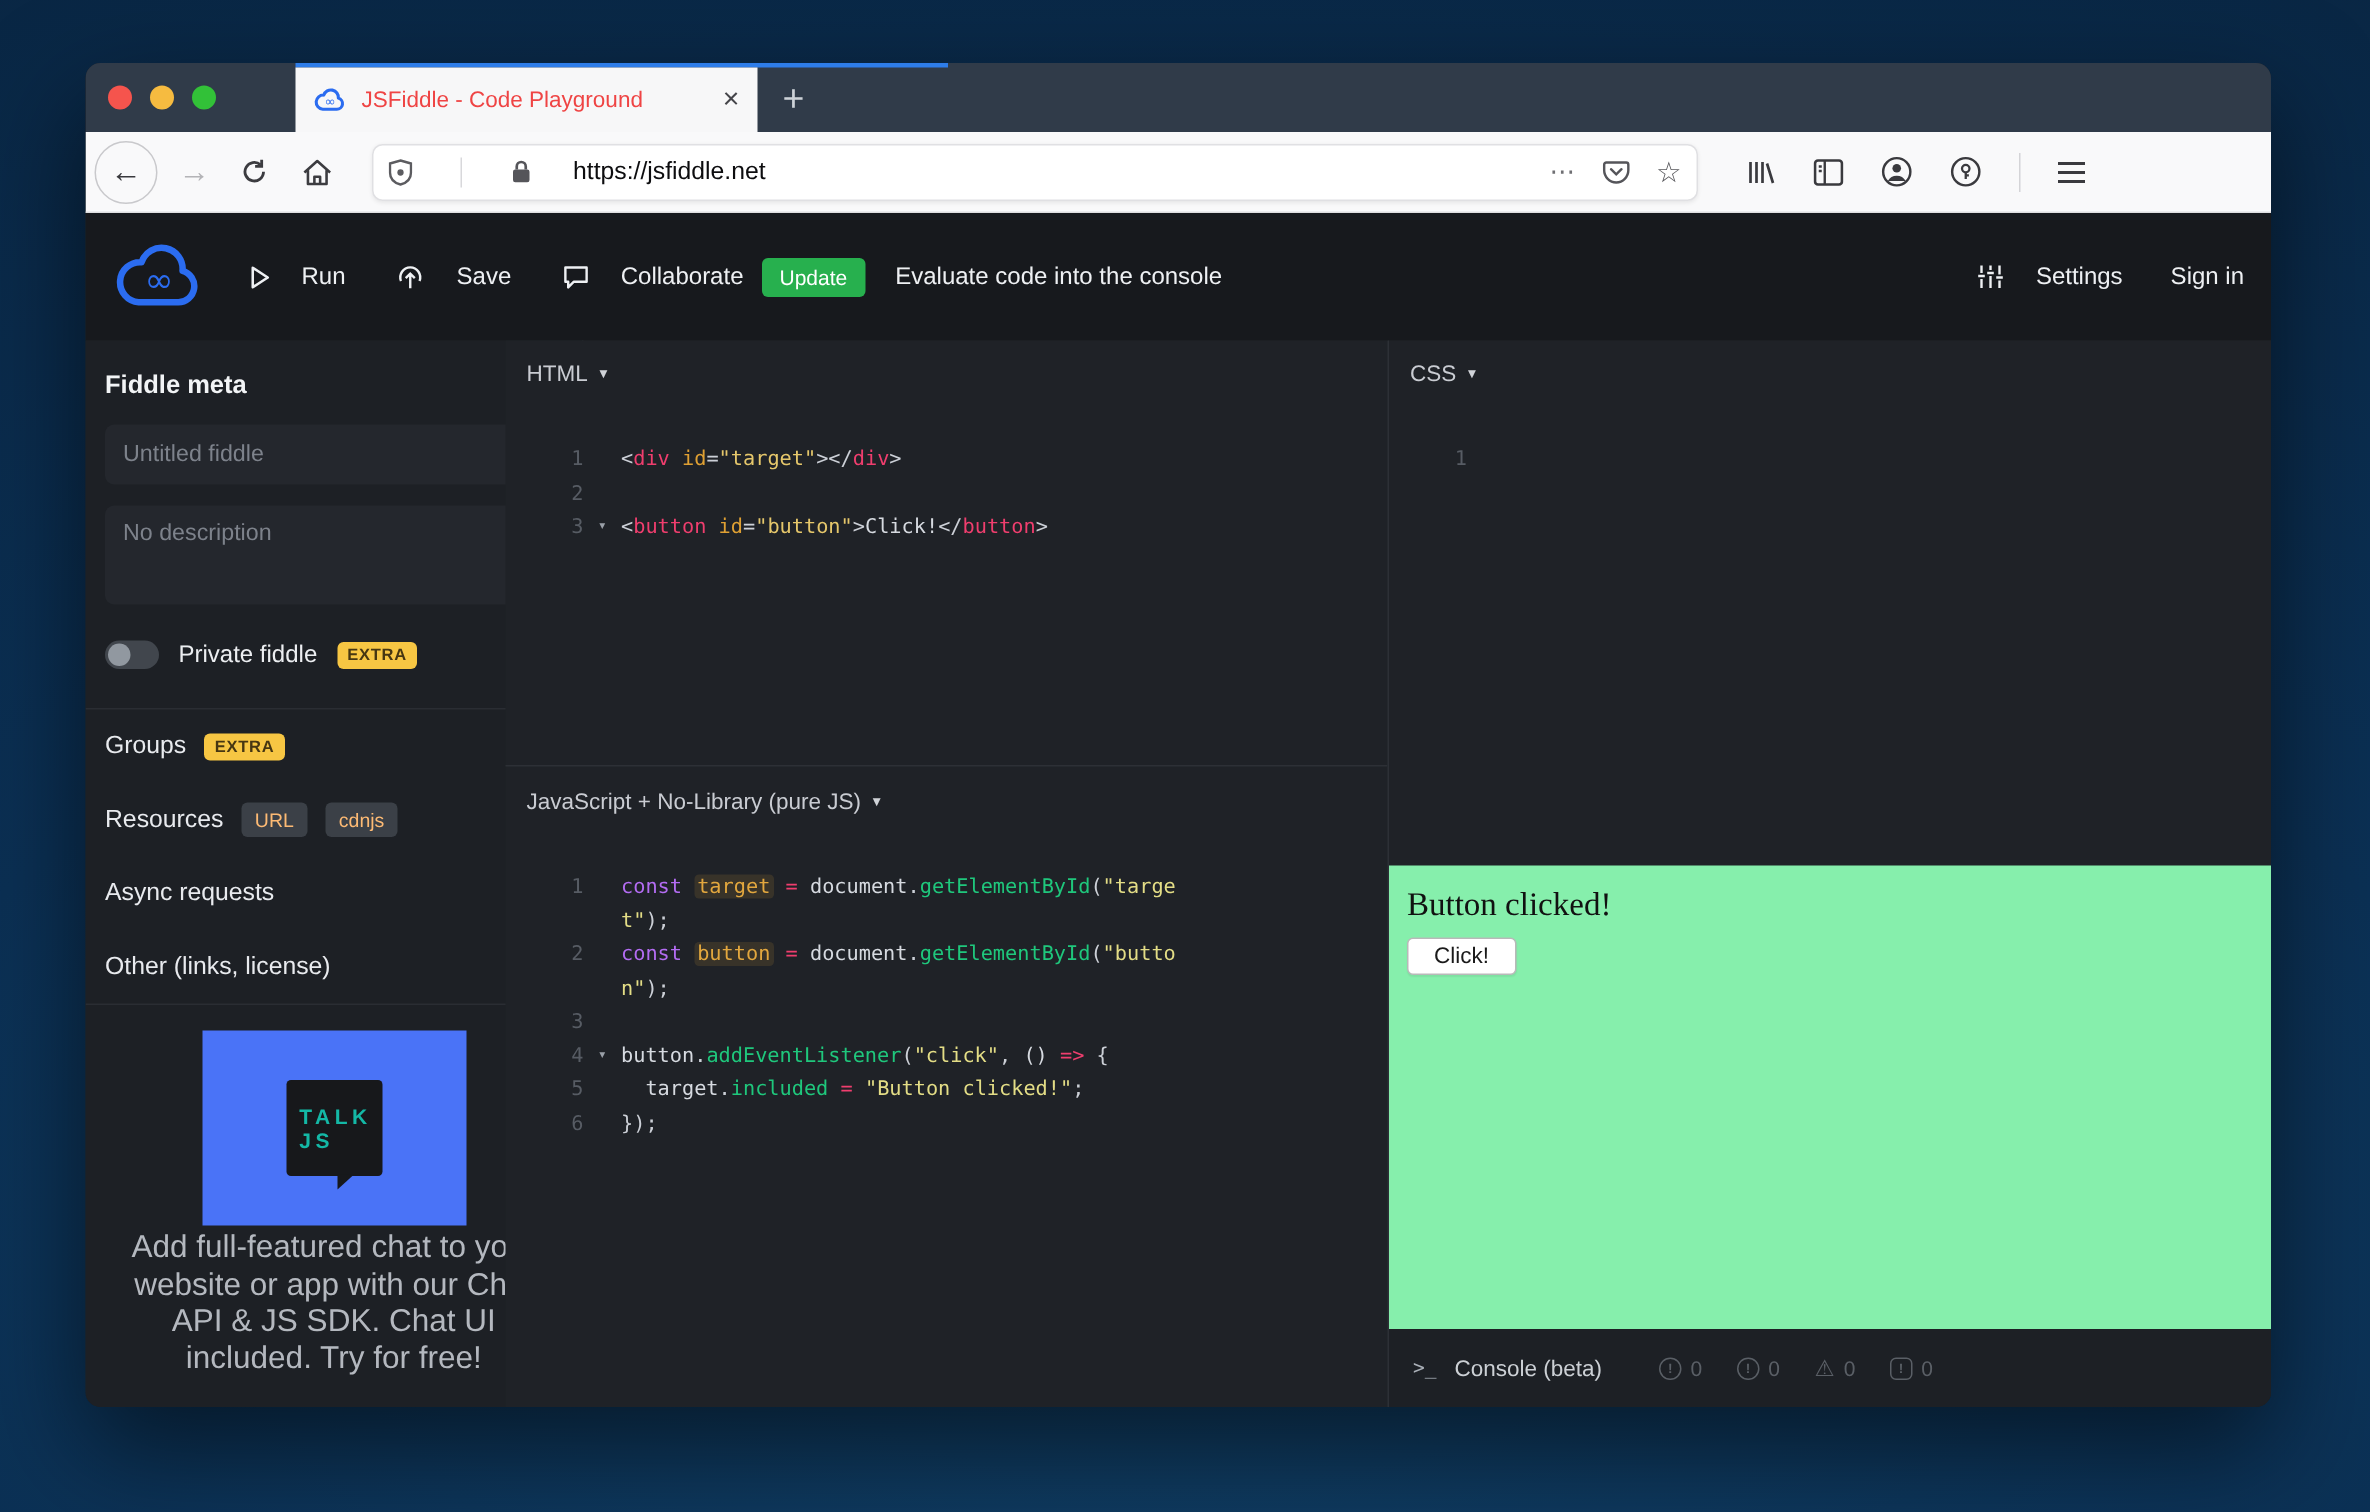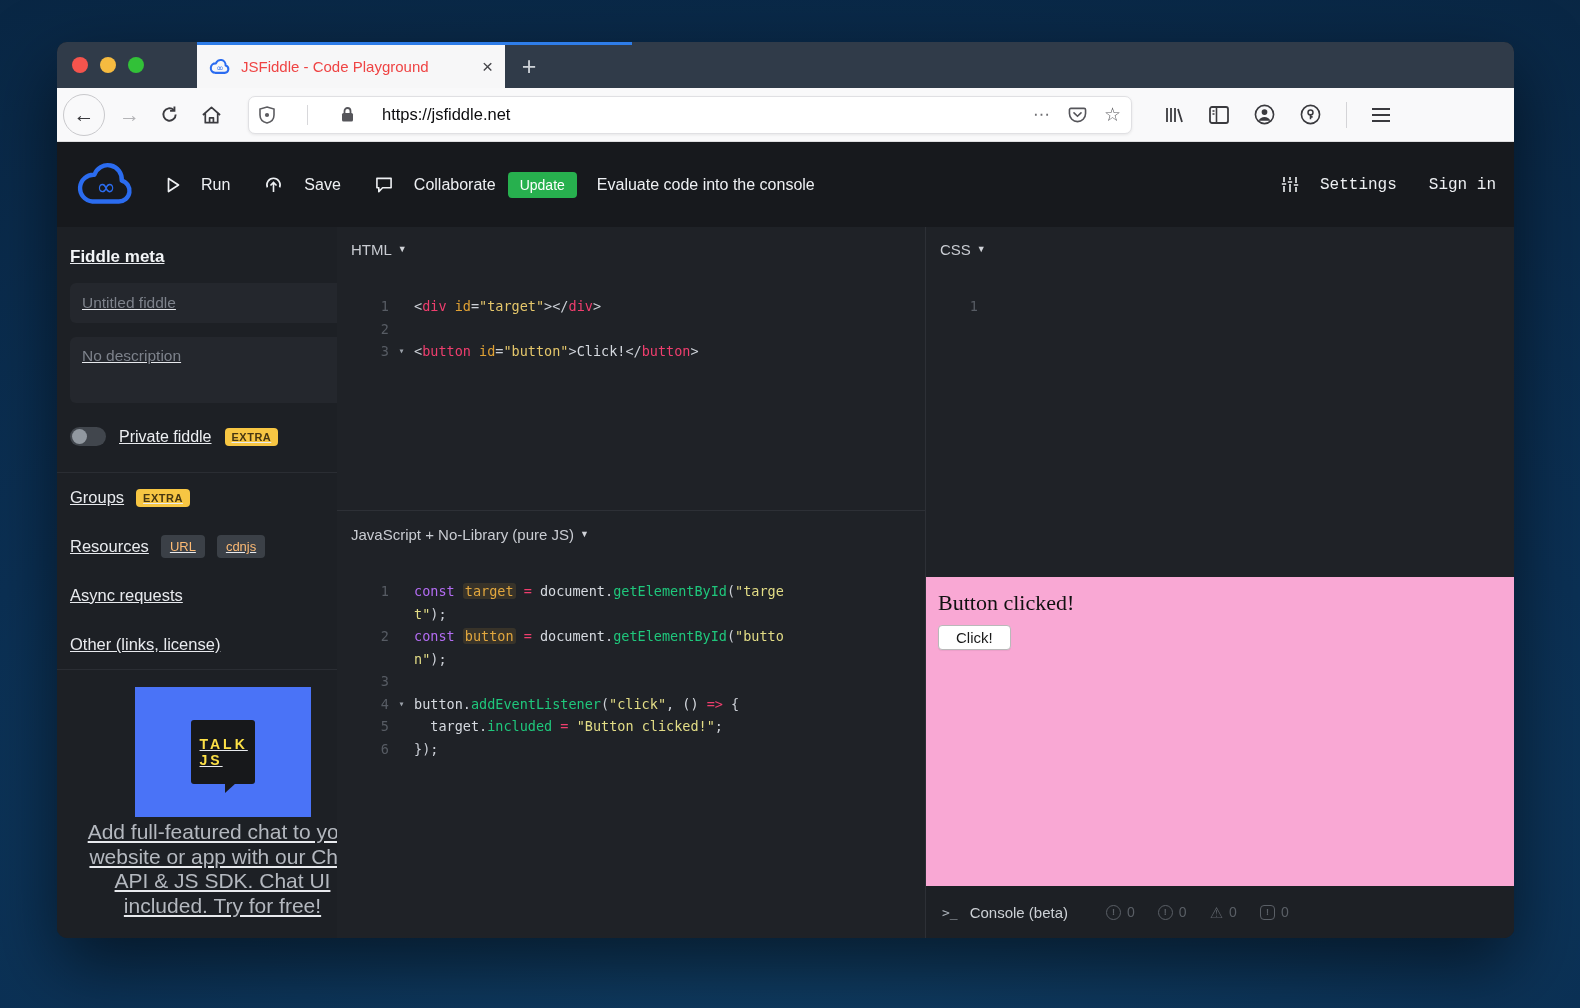--- a/index.html
+++ b/index.html
@@ -51,32 +51,32 @@
   .burger{display:flex;flex-direction:column;gap:4px;}
   .burger i{display:block;width:18px;height:2px;background:#3a3a3e;}
   
   .appheader{position:absolute;left:0;top:100px;width:100%;height:85px;background:var(--appheader);
              display:flex;align-items:center;padding:0 18px;color:#eef0f3;}
   .logo{margin-right:30px;display:flex;align-items:center;}
   .hgroup{display:flex;align-items:center;gap:34px;}
   .hitem{display:flex;align-items:center;gap:21px;font-size:16px;color:#eef0f3;cursor:pointer;}
   .update-btn{background:var(--update-green);color:#fff;font-size:14px;padding:5px 12px;border-radius:4px;margin-left:12px;}
   .evaluate{font-size:16px;color:#eef0f3;margin-left:20px;}
-  .hright{margin-left:auto;display:flex;align-items:center;gap:32px;font-family:Liberation Mono, monospace;}
+  .hright{margin-left:auto;display:flex;align-items:center;gap:32px;}
   
   .sidebar{position:absolute;left:0;top:185px;width:332px;bottom:0;background:var(--sidebar);
-           border-right:1px solid var(--border);color:#e8eaee;padding:14px 13px 0;text-decoration:underline;}
+           border-right:1px solid var(--border);color:#e8eaee;padding:14px 13px 0;}
   .midcol{position:absolute;left:280px;top:185px;width:588px;bottom:0;background:var(--panel);}
   .rightcol{position:absolute;left:868px;top:185px;right:0;bottom:0;background:var(--panel);border-left:1px solid var(--border);}
   .panel-head{height:44px;display:flex;align-items:center;padding:0 14px;color:#c9ccd2;font-size:15px;}
   .caret{font-size:9px;margin-left:6px;color:#d0d3d8;}
   .html-panel{position:absolute;top:0;left:0;right:0;height:284px;border-bottom:1px solid var(--border);}
   .js-panel{position:absolute;top:285px;left:0;right:0;bottom:0;}
   .css-panel{position:absolute;top:0;left:0;right:0;height:350px;}
-  .result{position:absolute;top:350px;left:0;right:0;height:309px;background:#f9a8d4;padding:13px 12px;}
+  .result{position:absolute;top:350px;left:0;right:0;height:309px;background:#86efac;padding:13px 12px;}
   .console{position:absolute;left:0;right:0;bottom:0;height:52px;background:var(--sidebar);
            display:flex;align-items:center;padding:0 16px;}
   
   .code{padding-top:24px;font-family:"DejaVu Sans Mono",monospace;font-size:13.5px;line-height:22.5px;}
   .crow{display:flex;padding-left:8px;}
   .gut{width:44px;flex:none;text-align:right;color:#575c64;}
   .fold{width:25px;flex:none;text-align:center;color:#9aa0a8;font-size:10px;}
   .ccode{white-space:pre;}
   .tk-tag{color:#ef3e6e}.tk-attr{color:#dfa033}.tk-str{color:#e5c76b}.tk-strj{color:#e3dd86}
   .tk-pun{color:#ccd0d7}.tk-pln{color:#d6dae0}.tk-kw{color:#b36cf2}.tk-op{color:#ef3e6e}.tk-fn{color:#1fc77c}
@@ -92,21 +92,21 @@
   .toggle{width:36px;height:19px;border-radius:10px;background:#41464d;position:relative;flex:none;}
   .toggle .knob{position:absolute;left:2px;top:2px;width:15px;height:15px;border-radius:50%;background:#9198a0;}
   .toggle-label{font-size:16px;color:#eceef1;}
   .extra{background:var(--extra-yellow);color:#463612;font-size:11px;font-weight:700;letter-spacing:.5px;
          padding:3px 7px;border-radius:4px;}
   .s-div{border-top:1px solid #2a2d33;margin:0 -13px;}
   .s-row{display:flex;align-items:center;gap:12px;height:49px;font-size:16.5px;color:#e8eaee;}
   .pill{background:#3b4047;color:#fdba74;font-size:13px;padding:4px 9px;border-radius:4px;}
   .ad{padding-top:17px;text-align:center;}
   .ad-img{width:176px;height:130px;background:var(--ad-blue);margin:0 auto;display:flex;align-items:center;justify-content:center;}
-  .ad-logo{width:64px;height:64px;background:#17181b;border-radius:3px;position:relative;color:#fde047;
+  .ad-logo{width:64px;height:64px;background:#17181b;border-radius:3px;position:relative;color:#14b8a6;
            display:flex;flex-direction:column;justify-content:center;padding-left:9px;text-align:left;}
   .ad-logo .l1{font-size:14px;font-weight:700;letter-spacing:3px;}
   .ad-logo .l2{font-size:14px;font-weight:700;letter-spacing:3px;}
   .ad-tail{position:absolute;bottom:-9px;left:34px;width:0;height:0;border-top:10px solid #17181b;border-right:11px solid transparent;}
   .ad-text{margin-top:3px;font-size:21px;line-height:24.5px;color:#b4b8bf;padding:0 2px;}
   
   .result-h{font-family:"Liberation Serif",serif;font-size:22px;color:#111;margin-bottom:9px;}
   .result-btn{font-family:"Liberation Sans",sans-serif;font-size:15px;color:#1a1a1a;background:#fff;
               border:1px solid #b9b9b9;border-radius:4px;padding:3px 17px;box-shadow:0 1px 1px rgba(0,0,0,.06);}
   .con-prompt{font-family:"DejaVu Sans Mono",monospace;font-size:13px;color:#aab0b8;}

